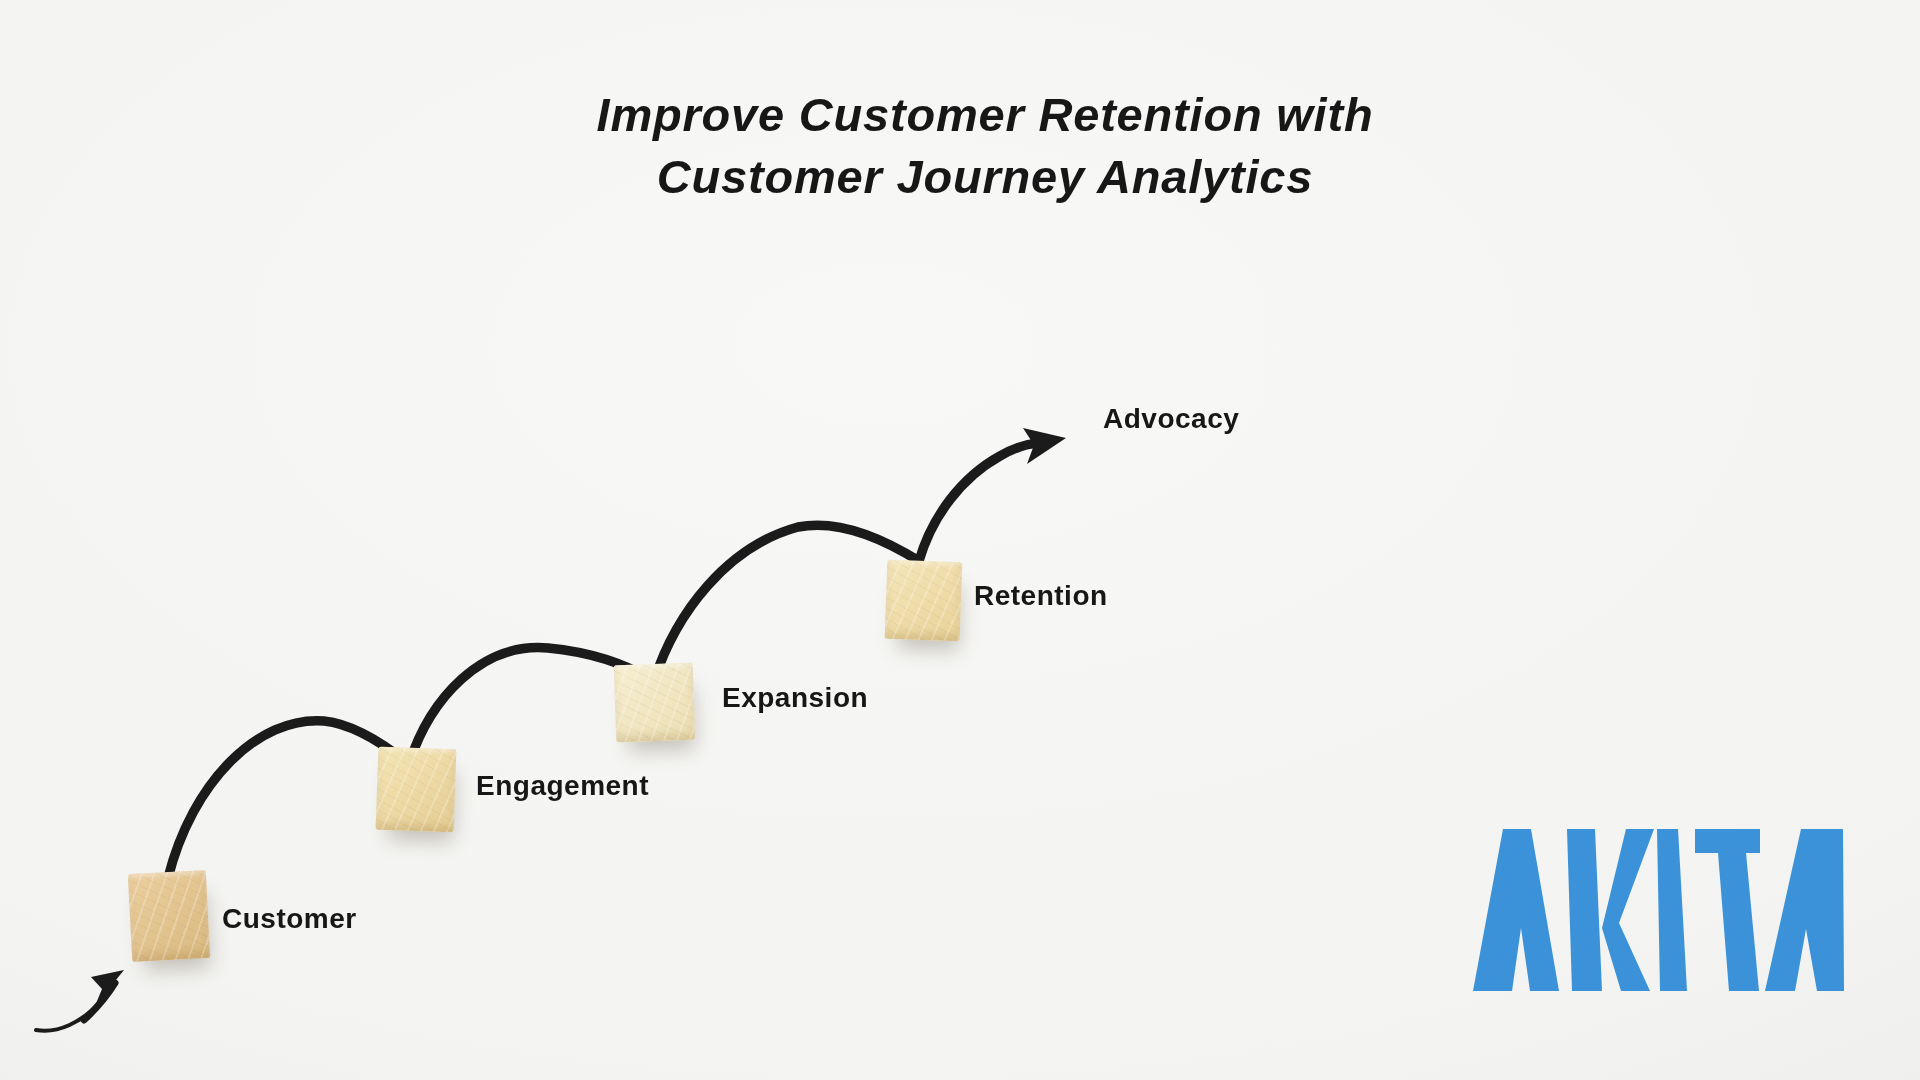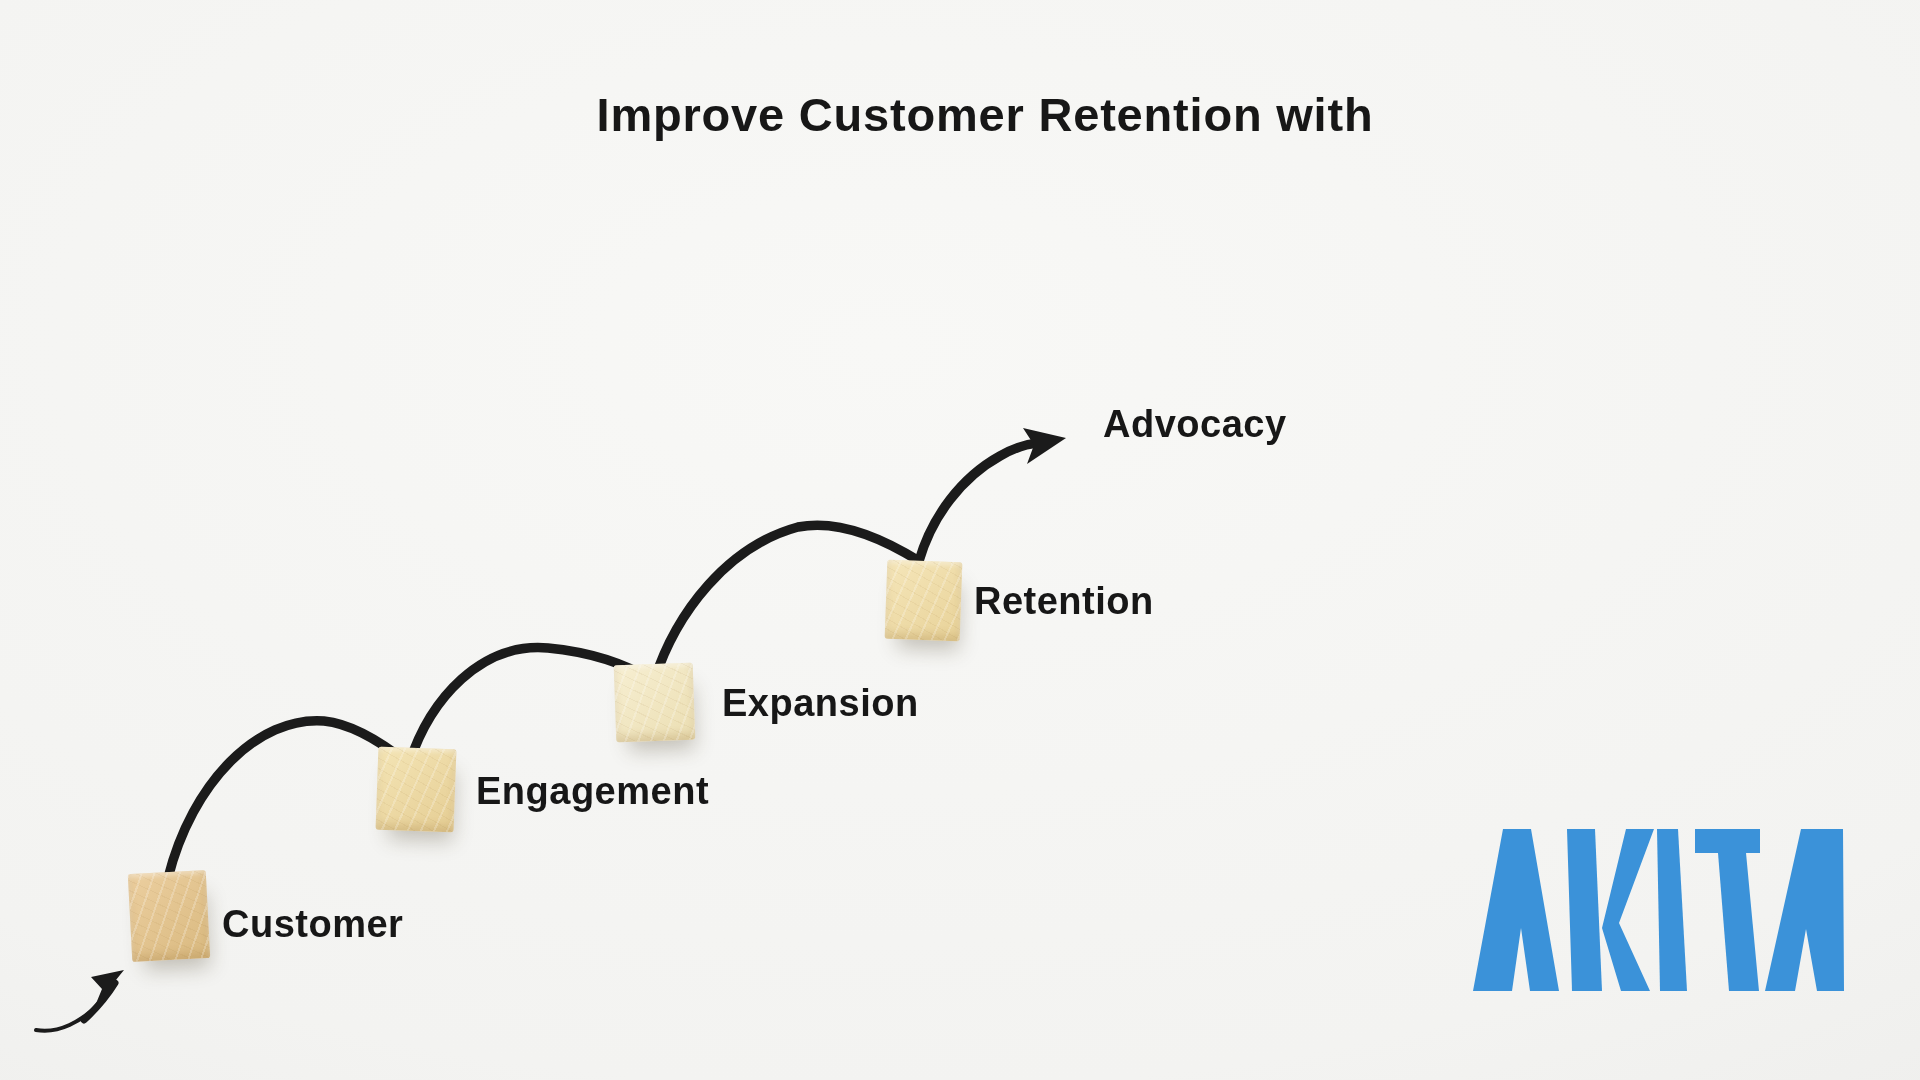--- a/index.html
+++ b/index.html
@@ -25,21 +25,21 @@
     position:absolute;
     left:500px; top:84px; width:970px;
     margin:0;
     text-align:center;
     color:var(--text);
     font-size:47px;
     font-weight:700;
     letter-spacing:0.8px;
     line-height:62px;
   }
-  .page-title span{display:block;}
+  .page-title span{display:block;font-style:italic;}
 
   .curve-svg{
     position:absolute; left:0; top:0;
     pointer-events:none;
   }
   .curve-path{
     fill:none;
     stroke:var(--line);
     stroke-linecap:round;
   }
@@ -66,21 +66,21 @@
         transparent 1px, transparent 9px);
   }
   .block.b-adoption  { left:130px; top:872px; width:78px; height:88px; transform:rotate(-3deg); }
   .block.b-engagement{ left:377px; top:748px; width:78px; height:83px; transform:rotate(2deg); }
   .block.b-expansion { left:615px; top:664px; width:79px; height:77px; transform:rotate(-2deg); }
   .block.b-retention { left:886px; top:561px; width:75px; height:79px; transform:rotate(2deg); }
 
   .stage-label{
     position:absolute;
     color:var(--text);
-    font-size:38px;
+    font-size:28px;
     font-weight:700;
     letter-spacing:0.5px;
     white-space:nowrap;
   }
   .l-adoption  { left:222px; top:903px; }
   .l-engagement{ left:476px; top:770px; }
   .l-expansion { left:722px; top:682px; }
   .l-retention { left:974px; top:580px; }
   .l-advocacy  { left:1103px; top:403px; }
 
@@ -97,20 +97,21 @@
     white-space:nowrap;
   }
 </style>
 </head>
 <body>
 
 <div class="canvas">
 
   <h1 class="page-title">
     <span>Improve Customer Retention with</span>
+    <span>Customer Journey Analytics</span>
   </h1>
 
   <svg class="curve-svg" width="1920" height="1080" viewBox="0 0 1920 1080">
 
     <g>
       <path class="curve-path" stroke-width="4" d="M 36 1030 C 58 1034, 82 1022, 100 1002"></path>
       <path class="curve-path" stroke-width="7" d="M 84 1020 C 97 1008, 107 996, 115 983"></path>
       <path class="arrow-fill" d="M 124 970 L 91 977 L 102 989 L 95 1006 Z"></path>
     </g>
 

